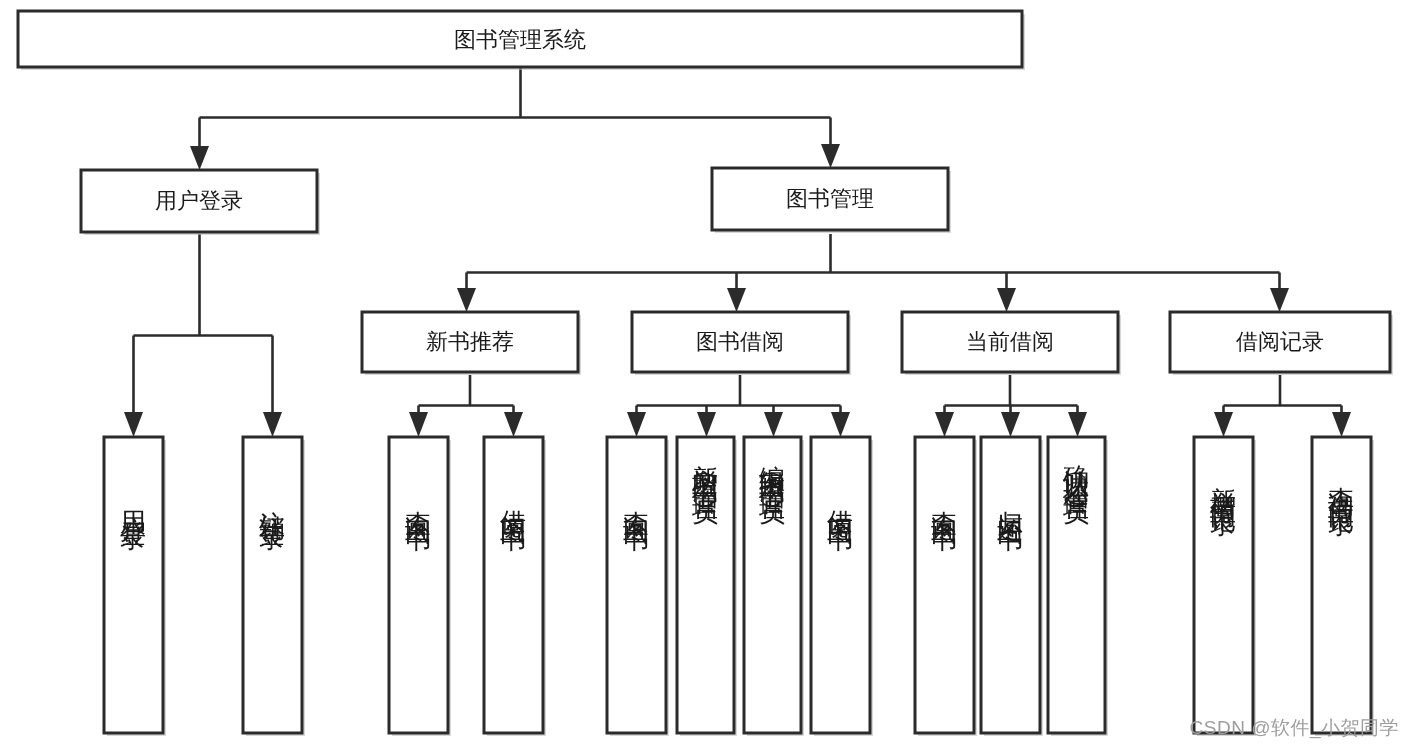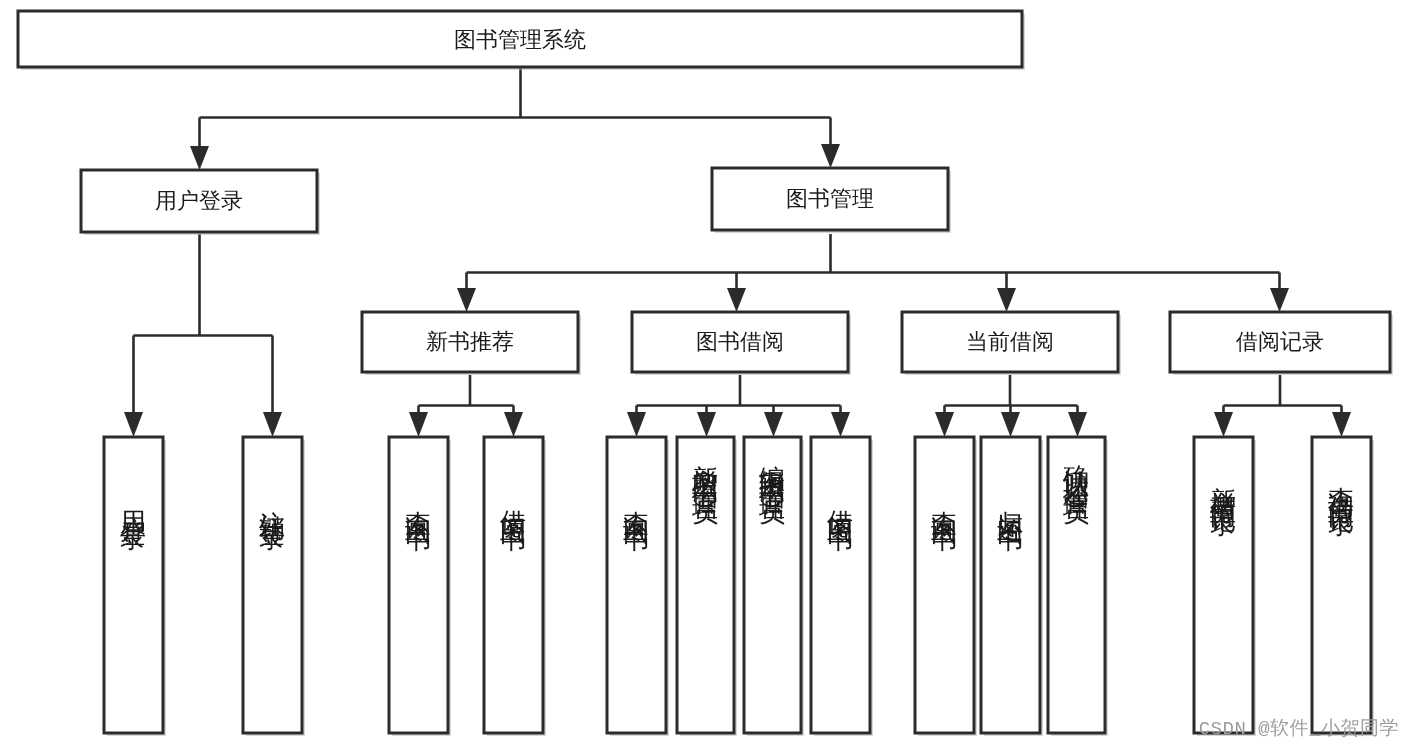--- a/index.html
+++ b/index.html
@@ -50,21 +50,21 @@
     font-size:26px;
     line-height:1;
     letter-spacing:5px;
     color:#1a1a1a;
     white-space:nowrap;
   }
   .watermark{
     position:absolute;
     right:6px;
     bottom:6px;
-    font-family:Liberation Mono, monospace;
+    font-family:Liberation Sans, sans-serif;
     font-size:19px;
     color:#9d9d9d;
     letter-spacing:.5px;
     white-space:nowrap;
   }
 </style>
 </head>
 <body>
 
 <svg id="diagram" viewBox="0 0 1405 747">

